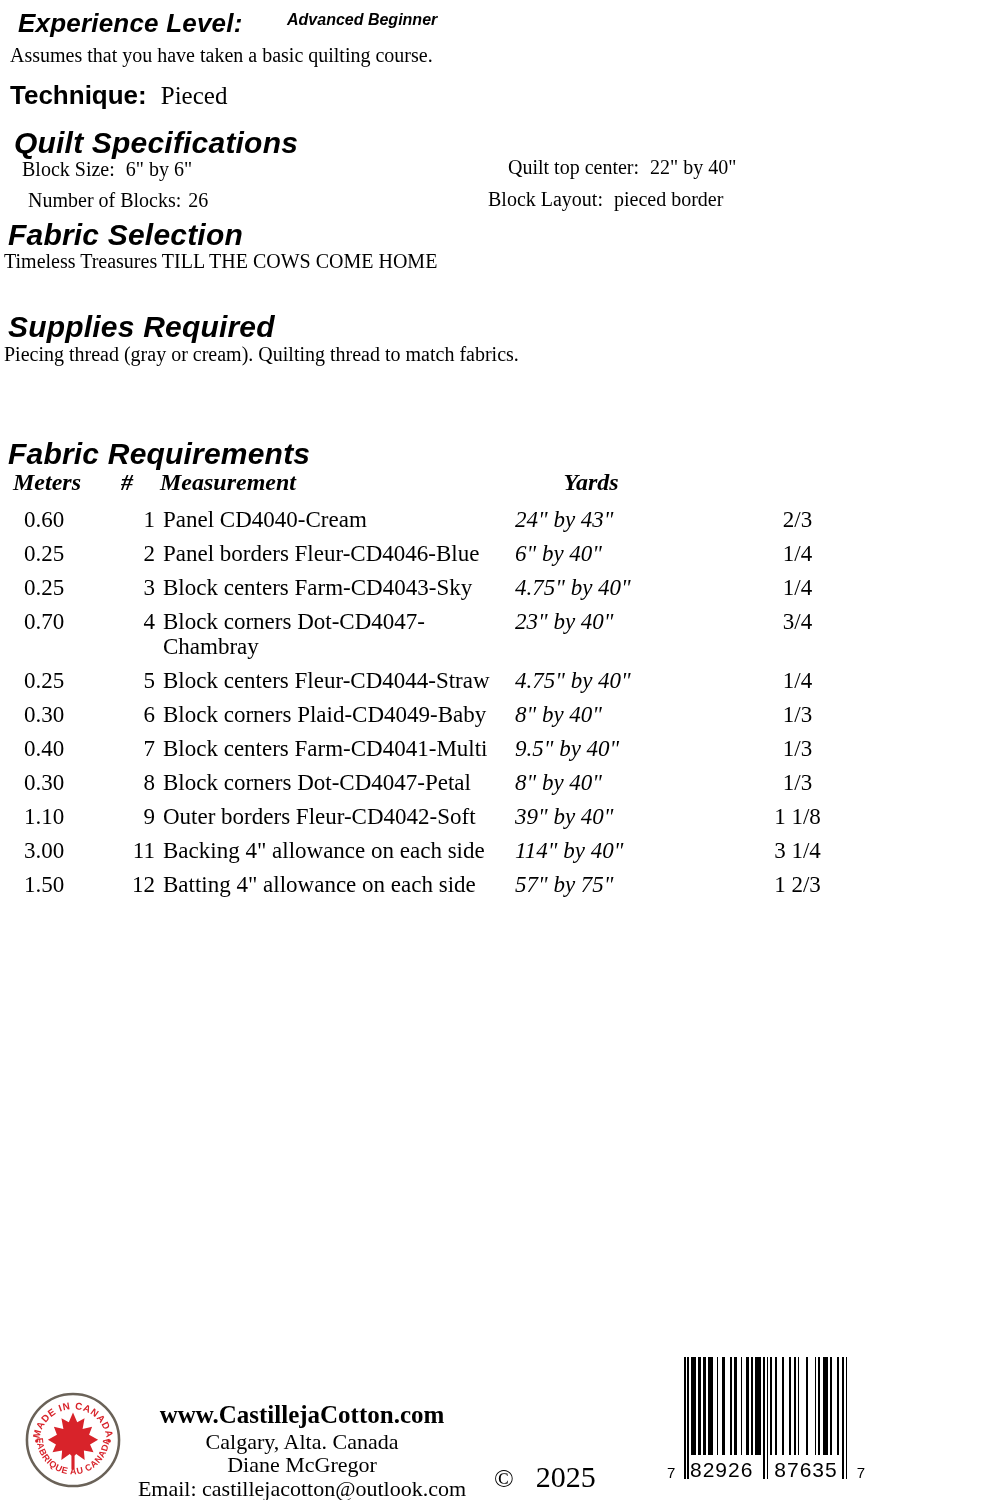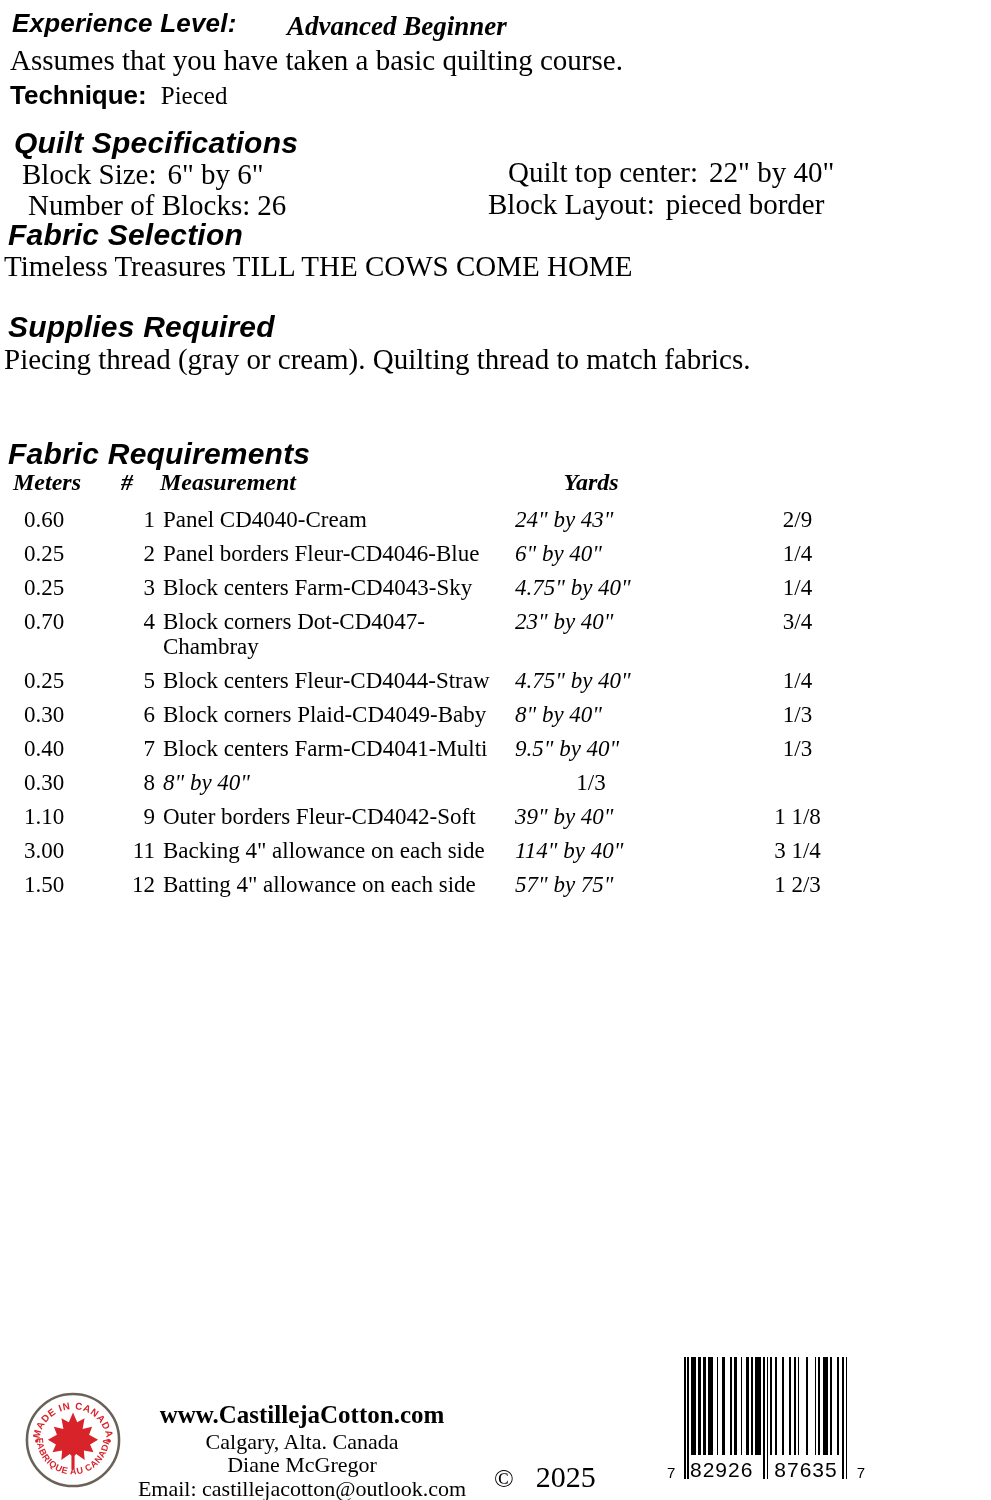--- a/index.html
+++ b/index.html
@@ -4,22 +4,22 @@
 <title>Quilt Pattern Back Page</title>
 <style>
   html,body{margin:0;padding:0;}
   body{
     width:991px;height:1500px;position:relative;background:#ffffff;color:#000;
     font-family:"Liberation Serif", serif;overflow:hidden;
   }
   .abs{position:absolute;}
   .h-sans{font-family:"Liberation Sans", sans-serif;font-weight:bold;font-style:italic;font-size:30px;letter-spacing:.2px;}
   .h-sans-upright{font-family:"Liberation Sans", sans-serif;font-weight:bold;font-size:26px;}
-  .body-serif{font-size:29px;}
-  .serif-bi{font-family:Liberation Serif, serif;font-weight:bold;font-style:italic;font-size:27px;}
+  .body-serif{font-size:20px;}
+  .serif-bi{font-family:Liberation Sans, sans-serif;font-weight:bold;font-style:italic;font-size:16px;}
   .gap{margin-left:11px;}
   .gap-sm{margin-left:14px;}
 
   
   #fabric-table{left:0;top:469px;width:920px;font-size:23px;}
   .frow{display:grid;grid-template-columns:110px 45px 352px 168px 1fr;line-height:25px;margin-bottom:9px;align-items:start;}
   .thead{font-weight:bold;font-style:italic;font-size:24px;line-height:27px;margin-bottom:11px;}
   .c1{padding-left:24px;}
   .thead .c1{padding-left:13px;}
   .c2{text-align:right;}
@@ -39,21 +39,21 @@
   
   #barcode{left:684px;top:1357px;width:164px;height:134px;}
   #barcode .bar{position:absolute;top:0;height:98px;background:#000;}
   #barcode .bar.tall{height:122px;}
   .bc-digits{position:absolute;top:101px;font-family:"Liberation Sans", sans-serif;font-size:21px;letter-spacing:1px;text-align:center;}
   .bc-side{position:absolute;font-family:"Liberation Sans", sans-serif;font-size:15px;top:107px;}
 </style>
 </head>
 <body>
 
-<div class="abs" style="left:12px;top:8px;">
+<div class="abs" style="left:18px;top:8px;">
   <span class="h-sans" style="font-size:26px;">Experience Level:</span>
 </div>
 <div class="abs serif-bi" style="left:287px;top:11px;">Advanced Beginner</div>
 <div class="abs body-serif" style="left:10px;top:44px;">Assumes that you have taken a basic quilting course.</div>
 
 <div class="abs" style="left:10px;top:80px;">
   <span class="h-sans-upright">Technique:</span><span class="body-serif gap-sm" style="font-size:25px;">Pieced</span>
 </div>
 
 <div class="abs h-sans" style="left:14px;top:126px;">Quilt Specifications</div>
@@ -84,21 +84,21 @@
     <div class="c2">#</div>
     <div class="c4">Measurement</div>
     <div class="c5">Yards</div>
   </div>
   <div>
   <div class="frow">
     <div class="c1">0.60</div>
     <div class="c2">1</div>
     <div class="c3">Panel CD4040-Cream</div>
     <div class="c4">24" by 43"</div>
-    <div class="c5">2/9</div>
+    <div class="c5">2/3</div>
   </div>
 
   <div class="frow">
     <div class="c1">0.25</div>
     <div class="c2">2</div>
     <div class="c3">Panel borders Fleur-CD4046-Blue</div>
     <div class="c4">6" by 40"</div>
     <div class="c5">1/4</div>
   </div>
 
@@ -138,20 +138,21 @@
     <div class="c1">0.40</div>
     <div class="c2">7</div>
     <div class="c3">Block centers Farm-CD4041-Multi</div>
     <div class="c4">9.5" by 40"</div>
     <div class="c5">1/3</div>
   </div>
 
   <div class="frow">
     <div class="c1">0.30</div>
     <div class="c2">8</div>
+    <div class="c3">Block corners Dot-CD4047-Petal</div>
     <div class="c4">8" by 40"</div>
     <div class="c5">1/3</div>
   </div>
 
   <div class="frow">
     <div class="c1">1.10</div>
     <div class="c2">9</div>
     <div class="c3">Outer borders Fleur-CD4042-Soft</div>
     <div class="c4">39" by 40"</div>
     <div class="c5">1 1/8</div>

